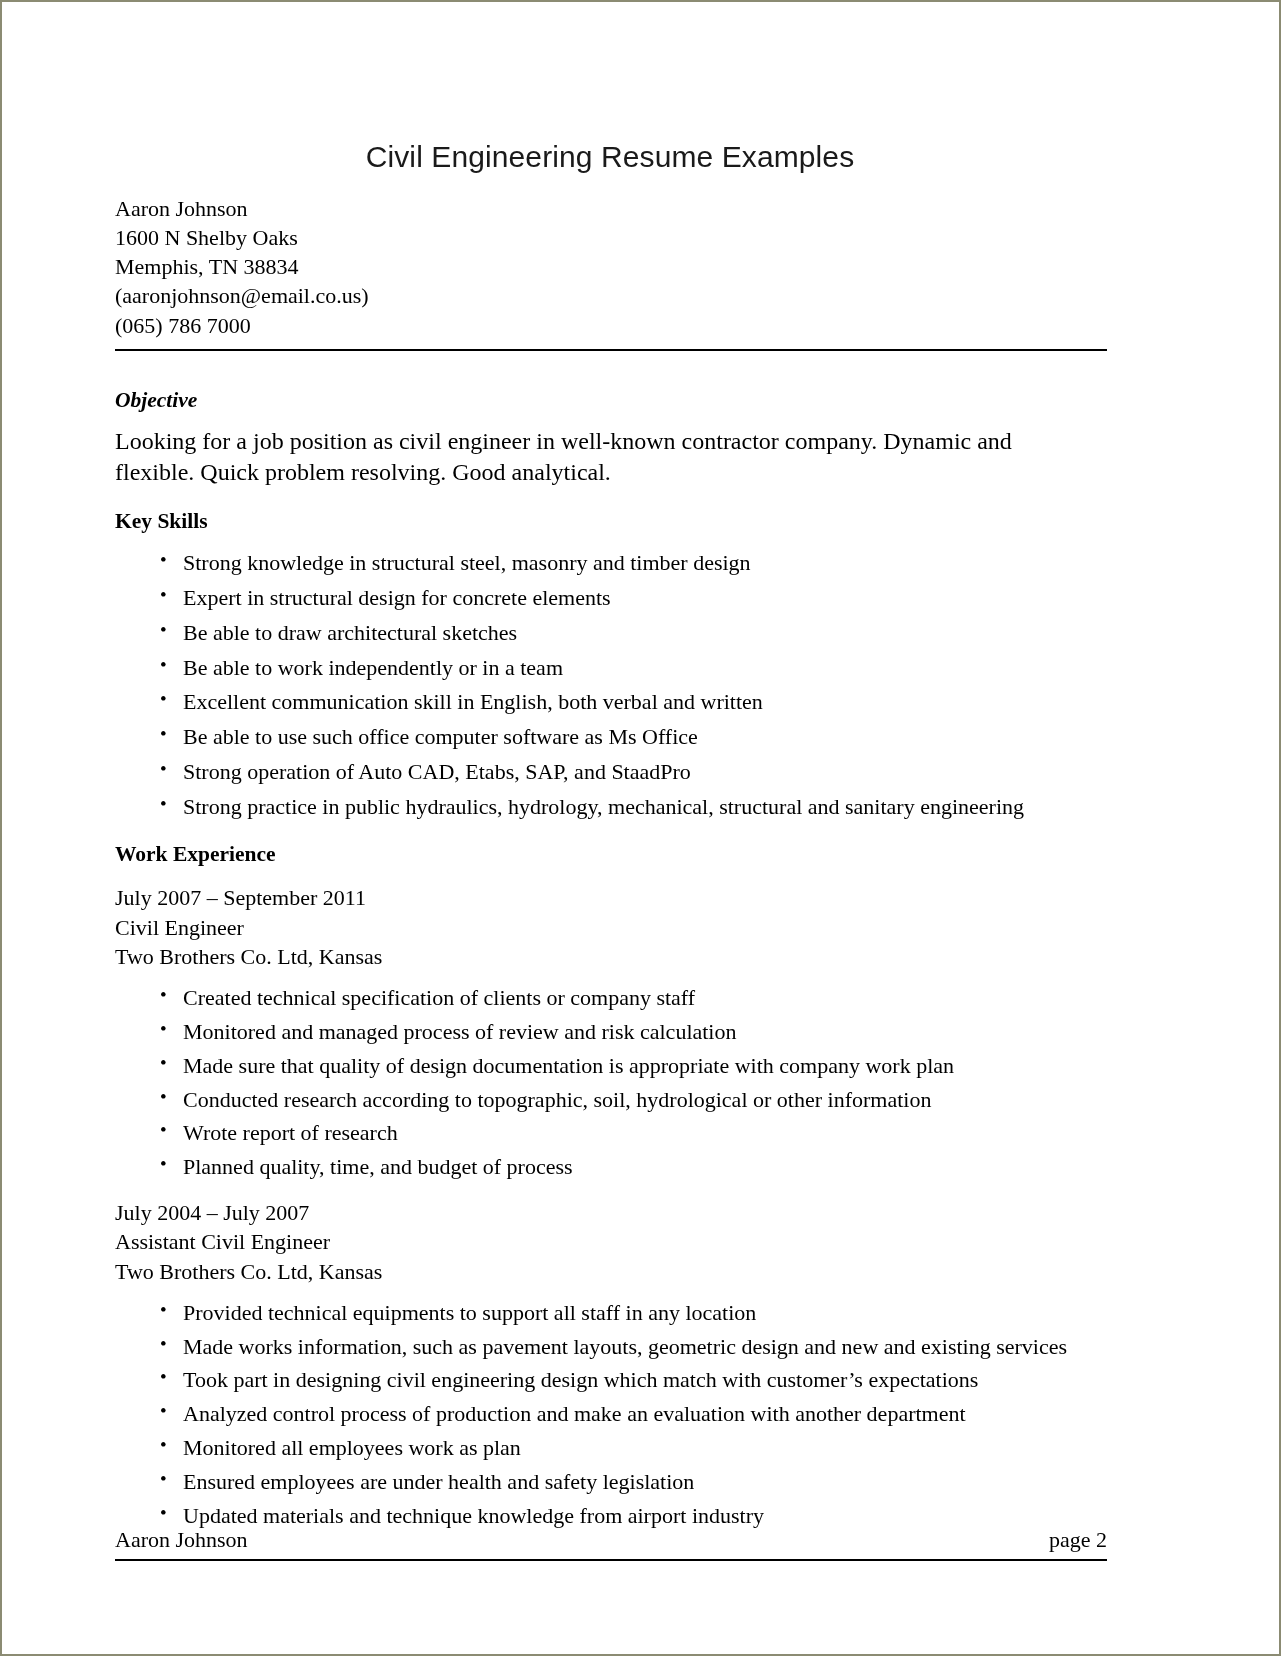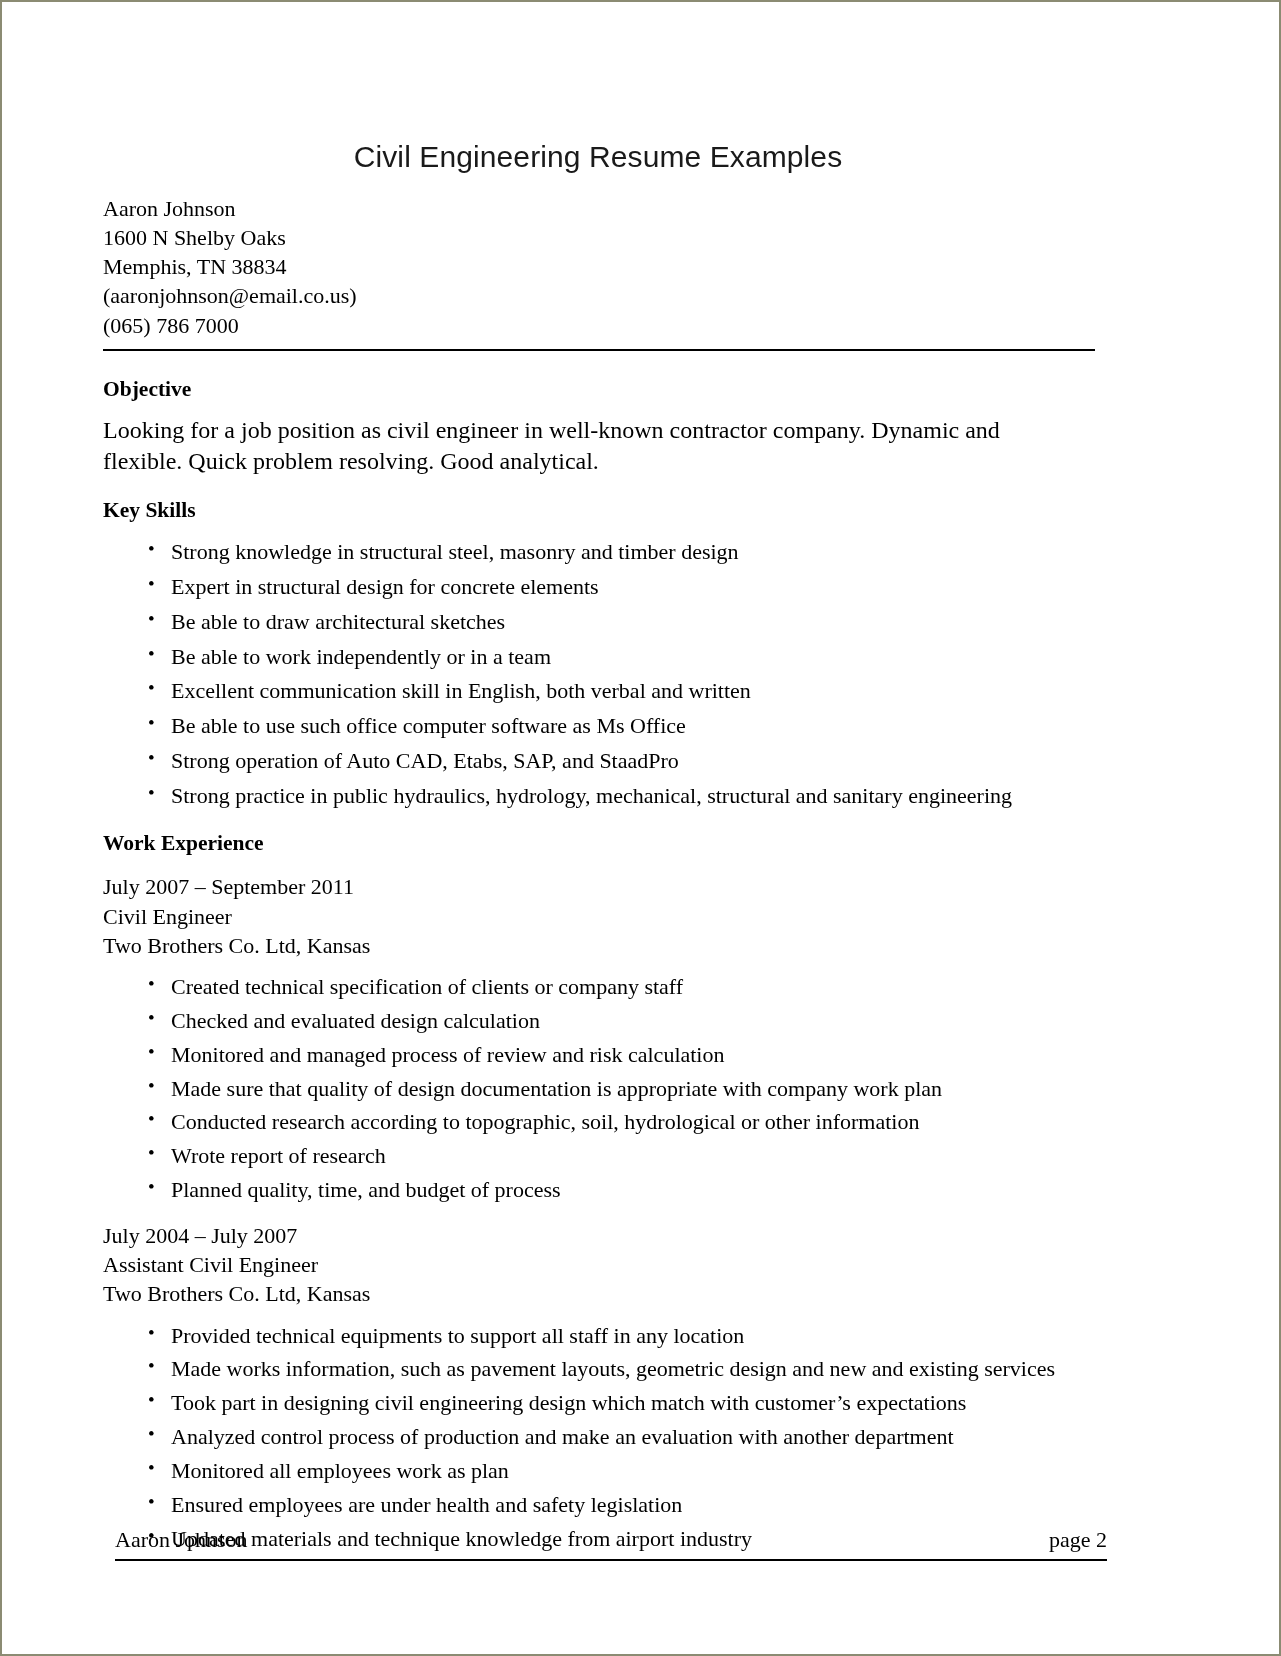--- a/index.html
+++ b/index.html
@@ -13,21 +13,21 @@
     height: 1656px;
     box-sizing: border-box;
     background: #ffffff;
     border: 2px solid #8b8b73;
     font-family: "Liberation Serif", "DejaVu Serif", serif;
     color: #000000;
     overflow: hidden;
   }
   .content {
     position: absolute;
-    left: 101px;
+    left: 113px;
     top: 0;
     width: 990px;
   }
 
   
   .doc-title {
     font-family: "Liberation Sans", "DejaVu Sans", sans-serif;
     font-size: 30px;
     font-weight: 400;
     text-align: center;
@@ -55,21 +55,21 @@
     width: 992px;
   }
 
   
   .section-heading {
     font-size: 21.5px;
     font-weight: bold;
     margin: 0;
     line-height: 1.2;
   }
-  .sec-objective { margin-top: 26px; }
+  .sec-objective { margin-top: 37px; font-style: italic; }
   .sec-keyskills { margin-top: 20px; }
   .sec-workexp   { margin-top: 20px; }
 
   
   .body-para {
     font-size: 24px;
     line-height: 1.33;
     margin: 12px 0 0 0;
     width: 980px;
   }
@@ -167,21 +167,20 @@
     <h2 class="section-heading sec-workexp">Work Experience</h2>
 
     <div class="job">
       <div class="job-meta">
         <div>July 2007 – September 2011</div>
         <div>Civil Engineer</div>
         <div>Two Brothers Co. Ltd, Kansas</div>
       </div>
       <ul class="bullets job-bullets">
         <li>Created technical specification of clients or company staff</li>
-        <li>Checked and evaluated design calculation</li>
         <li>Monitored and managed process of review and risk calculation</li>
         <li>Made sure that quality of design documentation is appropriate with company work plan</li>
         <li>Conducted research according to topographic, soil, hydrological or other information</li>
         <li>Wrote report of research</li>
         <li>Planned quality, time, and budget of process</li>
       </ul>
     </div>
 
     <div class="job">
       <div class="job-meta">

